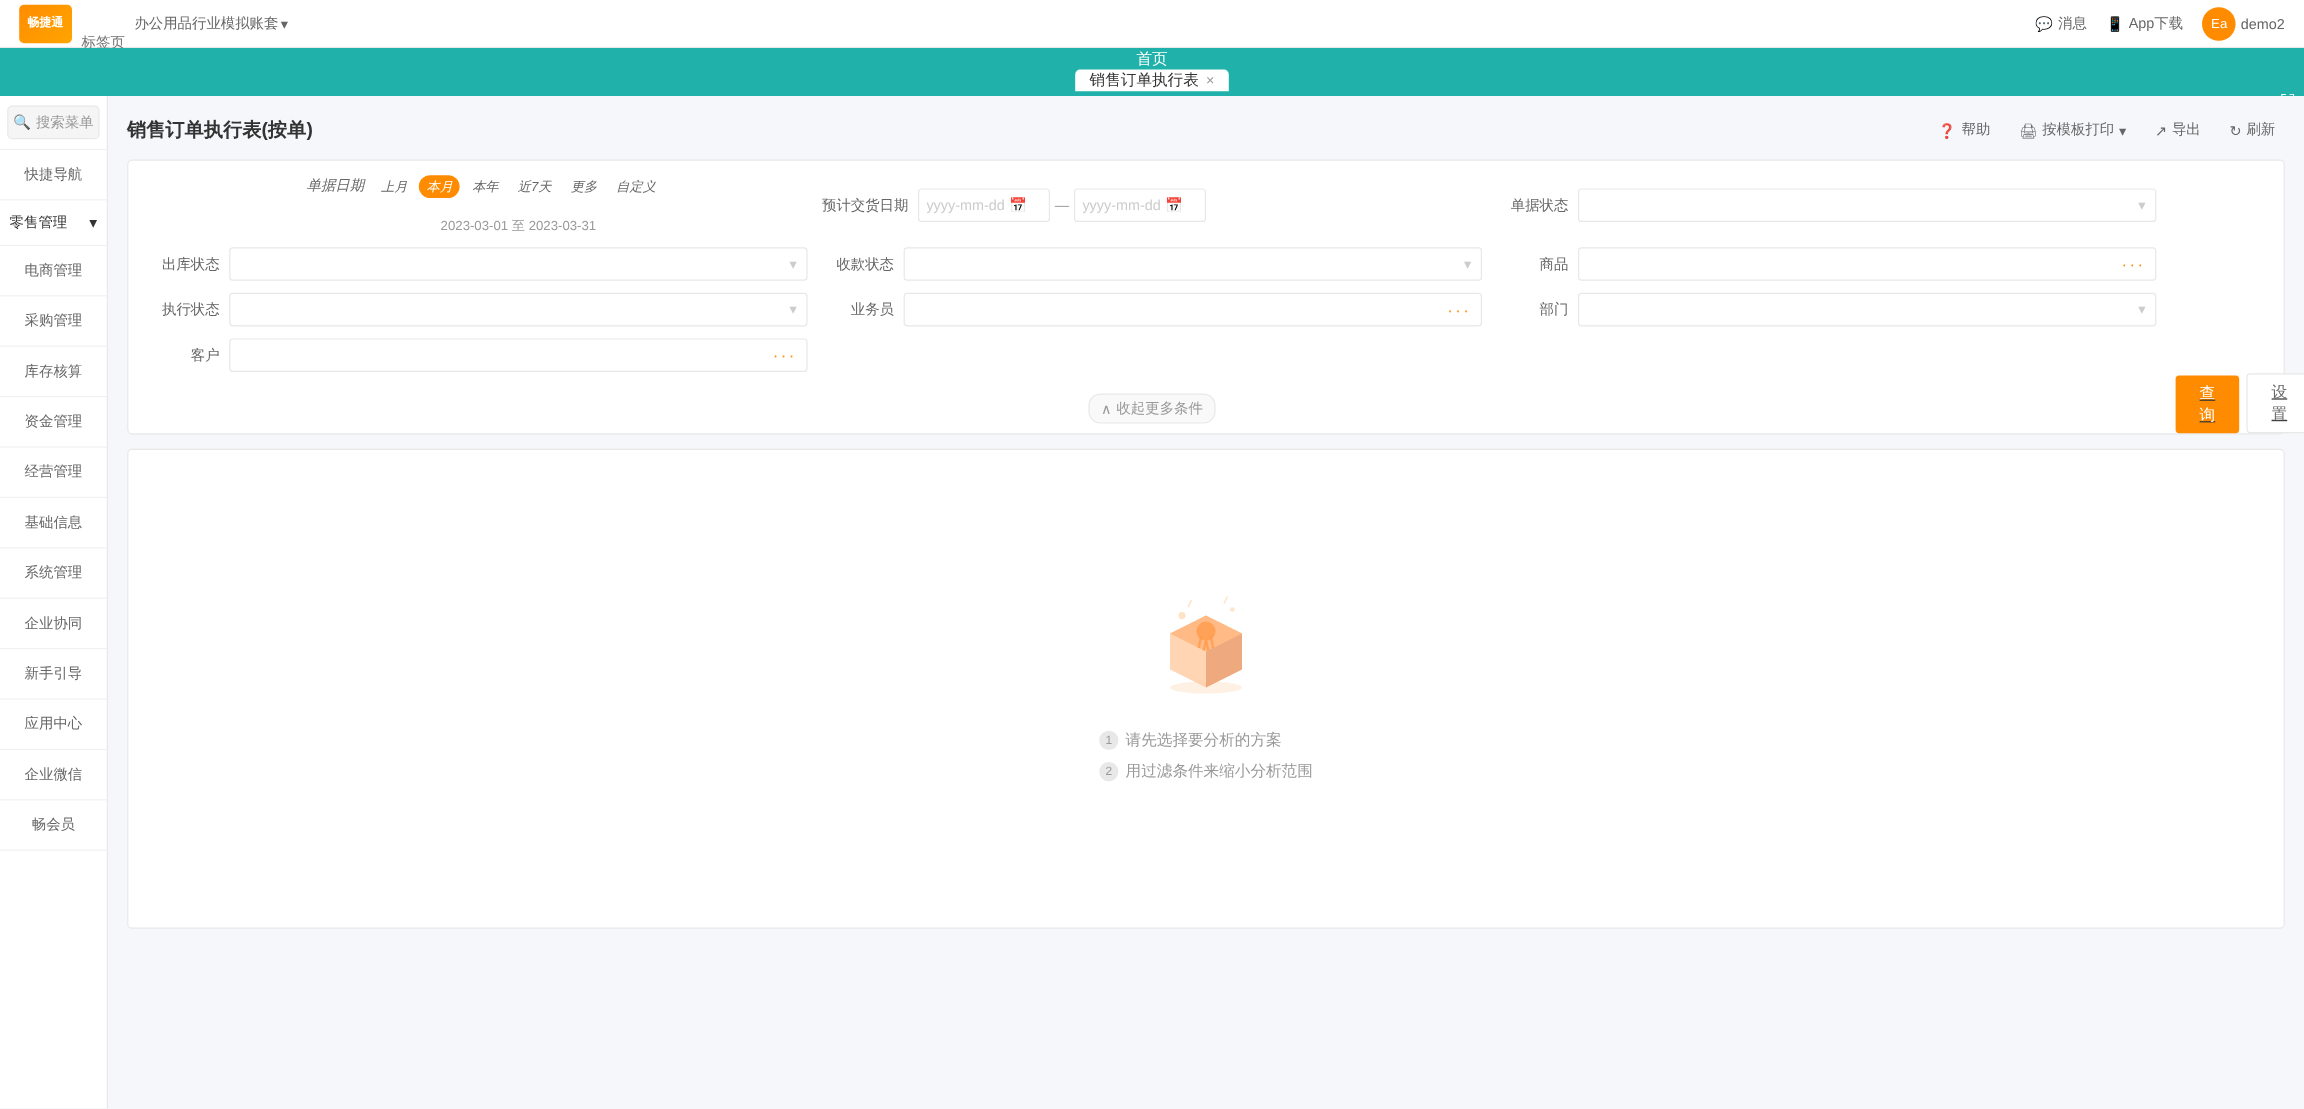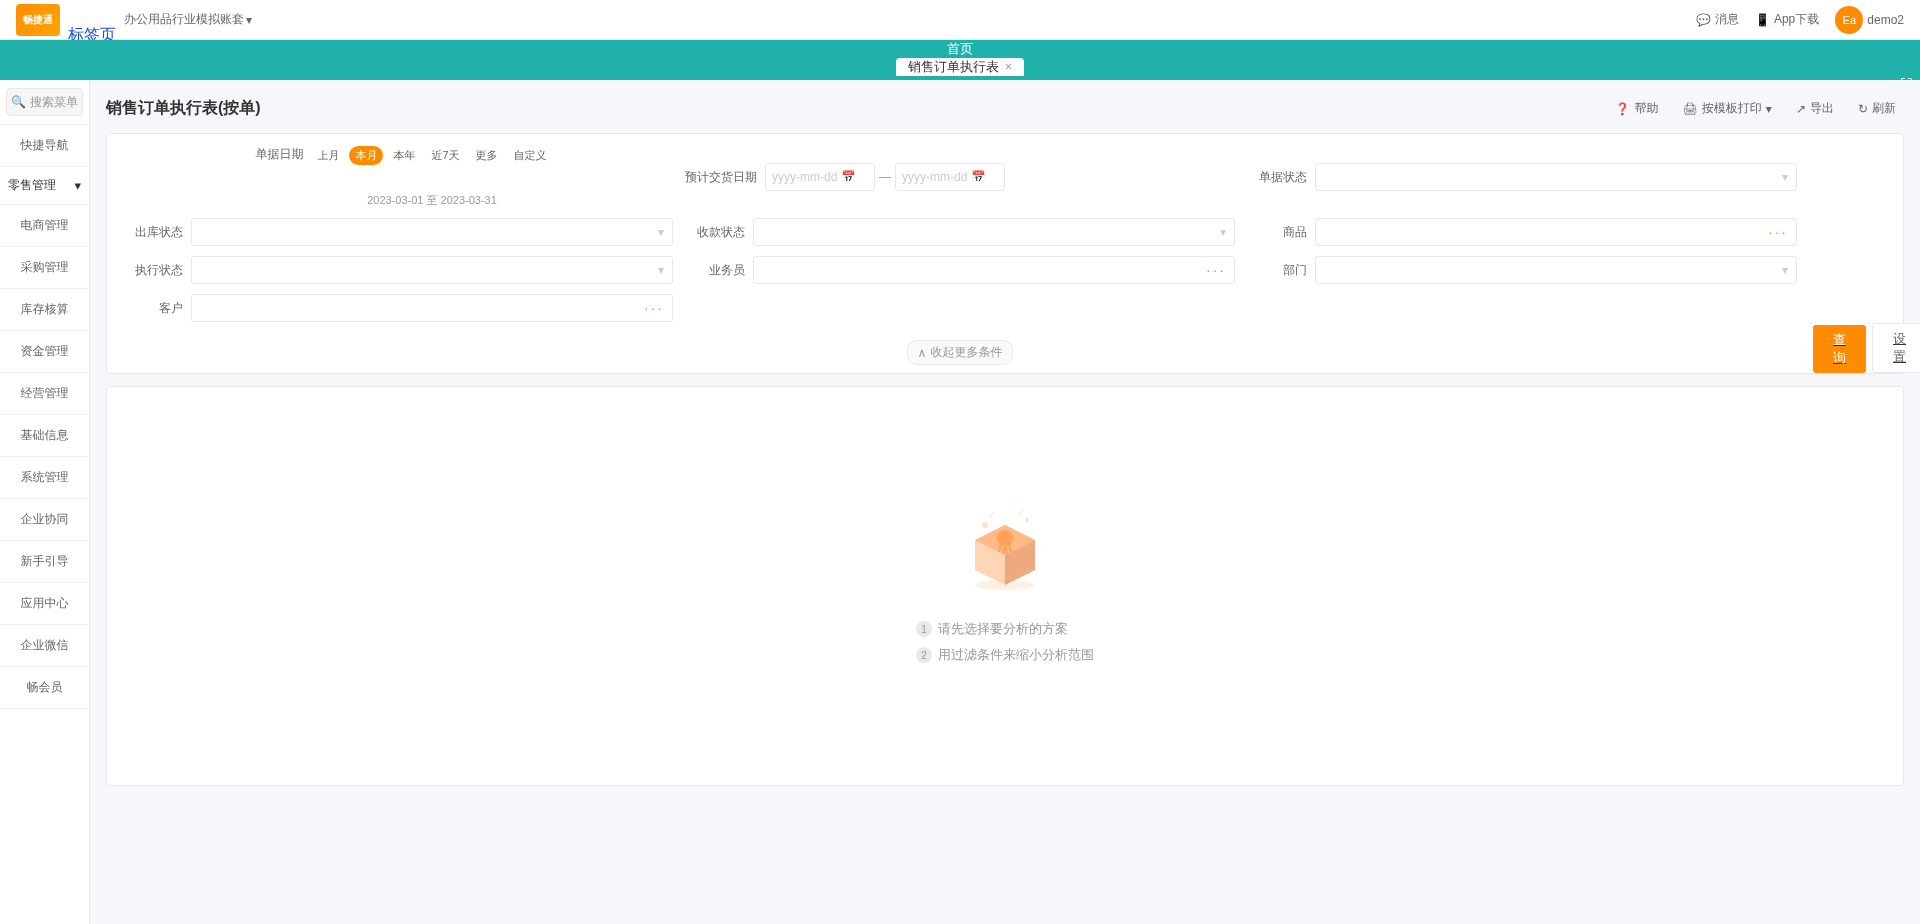--- a/index.html
+++ b/index.html
@@ -17,21 +17,21 @@
       flex-shrink: 0;
     }
     .top-bar-left { display: flex; align-items: center; gap: 8px; }
     .logo-box {
       width: 44px; height: 32px;
       background: linear-gradient(135deg, #ff8c00, #ffa500);
       border-radius: 4px;
       display: flex; align-items: center; justify-content: center;
       font-size: 10px; color: #fff; font-weight: bold; text-align: center; line-height: 1.2;
     }
-    .top-bar-title { font-size: 16px; color: #1d4ed8; margin-top: 32px; }
+    .top-bar-title { font-size: 12px; color: #737373; margin-top: 32px; }
     .top-bar-dropdown { font-size: 12px; color: #666; cursor: pointer; display: flex; align-items: center; gap: 2px; }
     .top-bar-right { display: flex; align-items: center; gap: 16px; }
     .top-bar-right-item { display: flex; align-items: center; gap: 4px; font-size: 12px; color: #666; cursor: pointer; }
     .avatar { width: 28px; height: 28px; border-radius: 50%; background: #ff8c00; display: flex; align-items: center; justify-content: center; color: #fff; font-size: 11px; }
 
     
     .tab-bar {
       height: 40px;
       background: #20b2aa;
       display: flex;
@@ -444,21 +444,21 @@
 
     <div class="filter-panel">
       <div class="filter-layout">
 
 
         <div style="flex:1; padding: 12px 16px 0 16px;">
 
           <div class="filter-row">
 
             <div class="filter-field filter-date-field">
-              <div style="display:flex;align-items:center;gap:8px;margin-bottom:20px;">
+              <div style="display:flex;align-items:center;gap:8px;margin-bottom:8px;font-style:italic;">
                 <span class="filter-label">单据日期</span>
                 <div class="filter-date-tabs" style="margin:0;">
                   <span class="date-tab">上月</span>
                   <span class="date-tab active">本月</span>
                   <span class="date-tab">本年</span>
                   <span class="date-tab">近7天</span>
                   <span class="date-tab">更多</span>
                   <span class="date-tab">自定义</span>
                 </div>
               </div>

